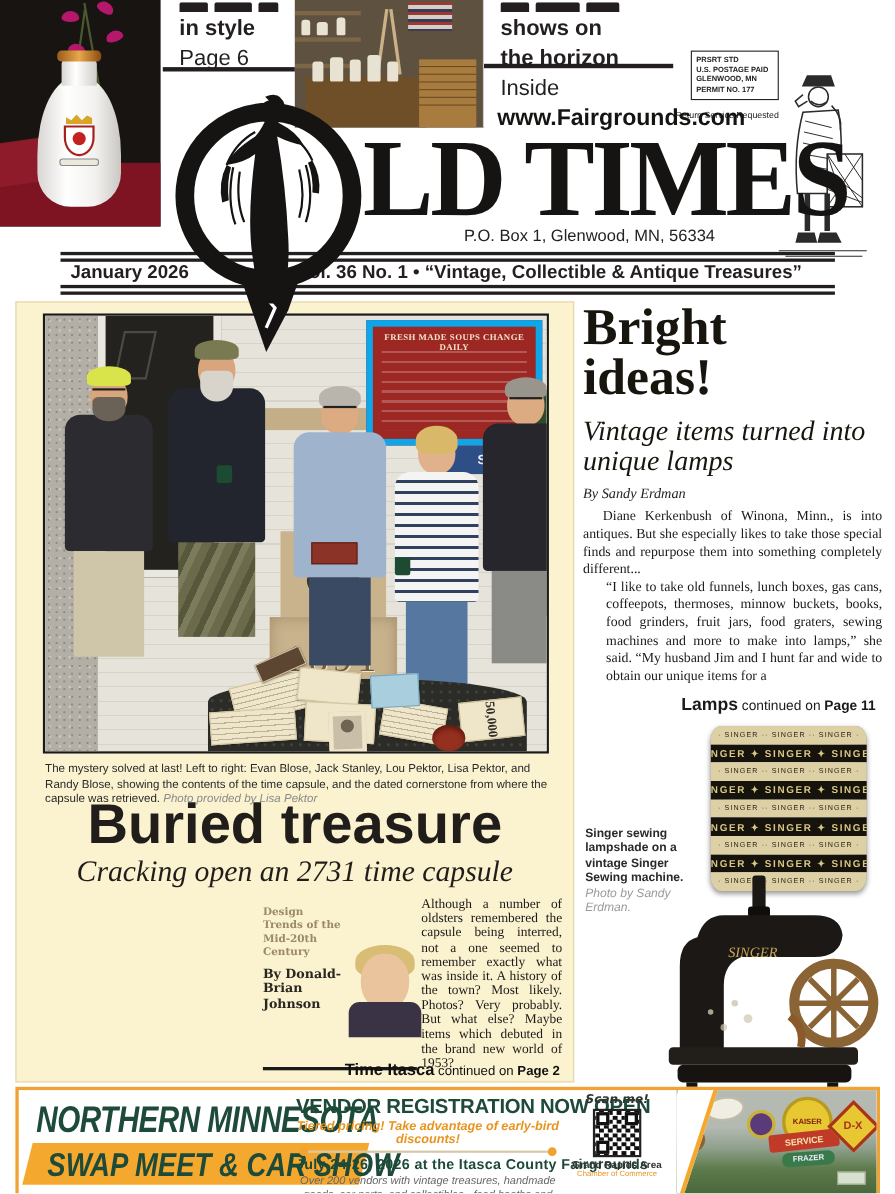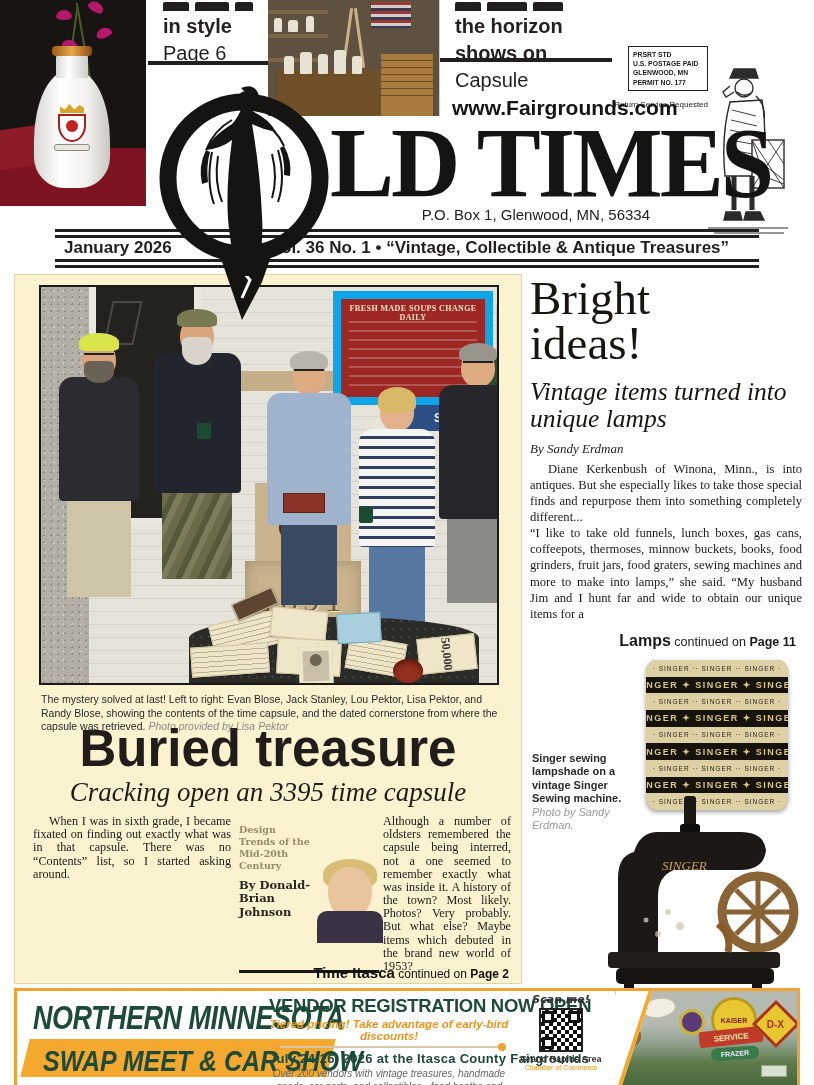--- a/index.html
+++ b/index.html
@@ -71,21 +71,21 @@
   .panel { left:14px; top:274px; width:508px; height:710px; background:#fbf2d0; border:1px solid #e2d4a4; overflow:hidden; }
   .main-photo { position:absolute; left:24px; top:10px; width:460px; height:400px; background:#e4e1d9; border:2px solid #1a1a1a; overflow:hidden; }
 
   
   .wall-brick { position:absolute; inset:0; background:repeating-linear-gradient(180deg,#e6e3db 0 12px,#d7d3c9 12px 13px); }
   .granite { position:absolute; left:0; top:0; width:48px; height:100%; background:#b3afa6;
     background-image:radial-gradient(#8d897f 1px, transparent 1px), radial-gradient(#cfccc4 1px, transparent 1px);
     background-size:7px 7px, 9px 9px; }
   .shopwin { position:absolute; left:48px; top:0; width:112px; height:238px; background:#24221e; border:7px solid #e9e7df; border-top:none; }
   .shopwin i { position:absolute; left:12px; top:14px; width:30px; height:44px; border:2px solid #4c4a44; transform:skewX(-12deg); }
-  .redsign { position:absolute; left:292px; top:4px; width:160px; height:114px; background:#9c2723; border:8px solid #0ea5e9; color:#f3e3c8; }
+  .redsign { position:absolute; left:292px; top:4px; width:160px; height:114px; background:#9c2723; border:6px solid #0ea5e9; color:#f3e3c8; }
   .redsign .t { font-family:"Liberation Serif",serif; font-size:8px; font-weight:bold; text-align:center; margin-top:5px; letter-spacing:.4px; }
   .redsign .rows { position:absolute; left:8px; right:8px; top:22px; bottom:8px;
     background:repeating-linear-gradient(180deg, rgba(255,255,255,.35) 0 2px, transparent 2px 9px); opacity:.65; }
   .whitecard { position:absolute; left:455px; top:18px; width:22px; height:46px; background:#f1eee4; border:1px solid #c9c4b4; }
   .bluesign { position:absolute; left:360px; top:118px; width:86px; height:26px; background:#2e4f86; color:#eef; font-weight:bold; font-size:12px; text-align:center; line-height:26px; letter-spacing:2px; }
   .greens { position:absolute; right:0; top:60px; width:26px; height:220px; background:#2e4a2a; border-radius:10px; }
   .lintel { position:absolute; left:196px; top:84px; width:130px; height:20px; background:#c3ae88; }
   .hole-stone { position:absolute; left:214px; top:196px; width:96px; height:78px; background:#c8b38d; }
   .hole { position:absolute; left:24px; top:28px; width:48px; height:34px; background:#4a4136; border-radius:50%; box-shadow:inset 0 4px 6px #2e2822; }
   .cornerstone { position:absolute; left:204px; top:274px; width:116px; height:82px; background:#c8b38d; box-shadow:inset 0 0 14px rgba(90,70,40,.35); }
@@ -132,25 +132,25 @@
   .smack-sub { margin-top:5px; width:72px; font-size:9.5px; line-height:1.25; color:#9a8a66; font-weight:bold; }
   .smack-by { margin-top:7px; font-size:11.5px; font-weight:bold; color:#2a2622; line-height:1.2; }
   .smack-rule { position:absolute; left:0; bottom:4px; width:140px; height:3.5px; background:#1a1a1a; }
   .smack-face { position:absolute; right:-4px; top:40px; width:66px; height:84px; }
   .sf-hair { position:absolute; left:6px; top:0; width:54px; height:30px; background:#d9bd74; border-radius:50% 50% 35% 35%; }
   .sf-head { position:absolute; left:11px; top:8px; width:44px; height:52px; background:#e9c49c; border-radius:46% 46% 50% 50%; }
   .sf-shirt { position:absolute; left:0; top:52px; width:66px; height:32px; background:#3a3345; border-radius:10px 10px 0 0; }
 
   
   .bright { left:530px; top:276px; width:272px; height:708px; }
-  .br-head { font-family:"Liberation Serif",serif; font-weight:normal; font-size:47px; line-height:.95; color:#18150f; width:210px; }
+  .br-head { font-family:"Liberation Serif",serif; font-weight:bold; font-size:47px; line-height:.95; color:#18150f; width:210px; }
   .br-sub { margin-top:14px; font-family:"Liberation Serif",serif; font-style:italic; font-size:25.5px; line-height:1.05; color:#18150f; }
   .br-by { margin-top:8px; font-family:"Liberation Serif",serif; font-style:italic; font-size:13px; color:#222; }
   .br-body { margin-top:4px; font-family:"Liberation Serif",serif; font-size:12.6px; line-height:1.28; text-align:justify; color:#1c1a18; }
-  .br-body p.p2 { text-indent:0; }
+  .br-body p.p2 { text-indent:0;margin-left:21px; }
   .br-body p.p1 { text-indent:18px; }
   .br-cont { margin-top:10px; text-align:right; font-size:12.5px; padding-right:6px; }
   .br-cont .lbl { font-weight:bold; font-size:16px; }
   .br-cont .pg { font-weight:bold; }
 
   .lampfig { position:relative; margin-top:6px; height:352px; }
   .lamp-caption { position:absolute; left:2px; top:96px; width:100px; font-size:11px; line-height:1.22; font-weight:600; color:#2a2a2a; }
   .lamp-caption .credit { font-weight:400; font-style:italic; color:#9a9a9a; }
   .shade { position:absolute; right:14px; top:4px; width:142px; height:150px; border-radius:10px/14px; overflow:hidden; box-shadow:inset 14px 0 18px rgba(0,0,0,.35), inset -14px 0 18px rgba(0,0,0,.35), 0 2px 5px rgba(0,0,0,.4); display:flex; flex-direction:column; }
   .shade .band { flex:1; display:flex; align-items:center; justify-content:center; white-space:nowrap; overflow:hidden; }
@@ -253,23 +253,23 @@
         <i></i>
       </div>
   </div>
 
   <div class="abs teaser teaser-mid">
     <div class="frag">
         <i></i>
         <i style="width:40px"></i>
         <i style="width:30px"></i>
       </div>
+    <div class="b">shows on</div>
     <div class="b">the horizon</div>
-    <div class="b">shows on</div>
-    <div>Capsule</div>
+    <div>Inside</div>
   </div>
 
   <div class="abs rule-bar rule-left"></div>
   <div class="abs rule-bar rule-mid"></div>
 
   <div class="abs postage">
     <div>PRSRT STD</div>
     <div>U.S. POSTAGE PAID</div>
     <div>GLENWOOD, MN</div>
     <div>PERMIT NO. 177</div>
@@ -396,25 +396,24 @@
           <i></i>
         </div>
       <div class="poster50" style="left:388px; top:338px; width:36px; height:58px; transform:rotate(84deg); font-size:12px;">50,000</div>
       <div class="tin" style="left:352px; top:372px;"></div>
       <div class="paper" style="left:192px; top:308px; width:44px; height:18px; transform:rotate(-24deg); background:#5c4632;"></div>
     </div>
 
     <div class="caption"><span>The mystery solved at last! Left to right: Evan Blose, Jack Stanley, Lou Pektor, Lisa Pektor, and Randy Blose, showing the contents of the time capsule, and the dated cornerstone from where the capsule was retrieved. </span><span class="credit">Photo provided by Lisa Pektor</span></div>
 
     <div class="bt-head">Buried treasure</div>
-    <div class="bt-sub">Cracking open an 3395 time capsule</div>
+    <div class="bt-sub">Cracking open an 2731 time capsule</div>
 
     <div class="bt-cols">
       <div class="bt-col1">
-        <p>When I was in sixth grade, I became fixated on finding out exactly what was in that capsule. There was no “Contents” list, so I started asking around.</p>
       </div>
 
       <div class="smack">
         <div class="smack-sub">Design Trends of the Mid-20th Century</div>
         <div class="smack-by" style="width:80px;">By Donald-Brian Johnson</div>
         <div class="smack-face">
           <div class="sf-hair"></div>
             <div class="sf-head"></div>
             <div class="sf-shirt"></div>
         </div>

